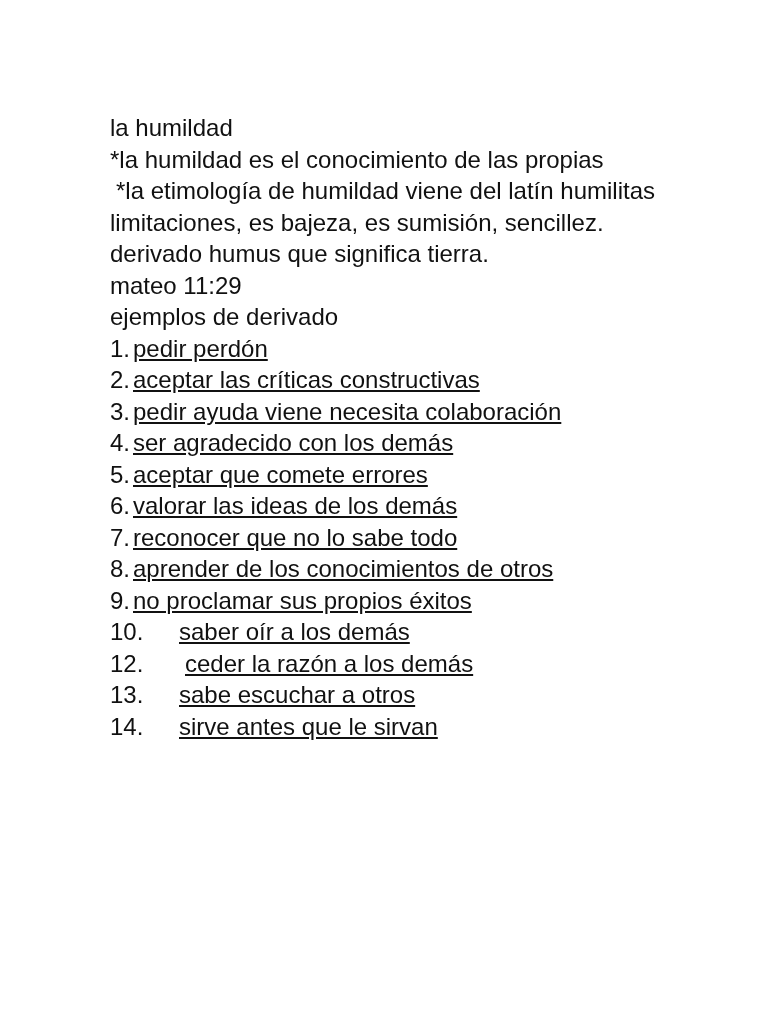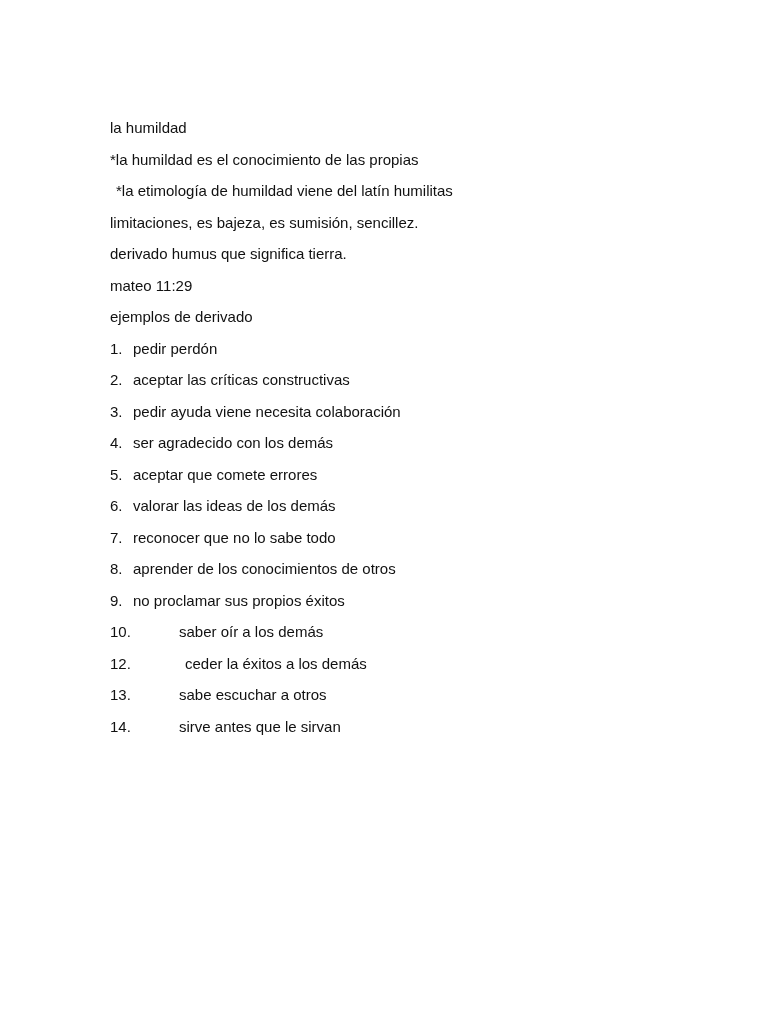--- a/index.html
+++ b/index.html
@@ -13,21 +13,21 @@
       position: relative;
       overflow: hidden;
       font-family: "Liberation Sans", "DejaVu Sans", sans-serif;
       color: #111111;
     }
     .page {
       position: absolute;
       left: 110px;
       top: 112px;
       width: 580px;
-      font-size: 15px;
+      font-size: 24px;
       line-height: 31.5px;
     }
     .line {
       white-space: pre;
       height: 31.5px;
     }
     .indent-space { padding-left: 6px; }
     .list-item {
       position: relative;
       height: 31.5px;
@@ -35,20 +35,21 @@
     }
     .list-item .num {
       position: absolute;
       left: 0;
       top: 0;
     }
     .list-item .txt {
       position: absolute;
       left: 23px;
       top: 0;
+      text-decoration: underline;
     }
     .list-item.wide .txt { left: 69px; }
     .list-item.wide.lead .txt { left: 75px; }
     .list-item.multi { height: 63px; }
     .list-item .cont {
       position: absolute;
       left: 23px;
       top: 31.5px;
     }
   </style>
@@ -100,21 +101,21 @@
     <div class="list-item">
       <span class="num">9.</span>
       <span class="txt">no proclamar sus propios éxitos</span>
     </div>
     <div class="list-item wide">
       <span class="num">10.</span>
       <span class="txt">saber oír a los demás</span>
     </div>
     <div class="list-item wide lead">
       <span class="num">12.</span>
-      <span class="txt">ceder la éxitos a los demás</span>
+      <span class="txt">ceder la razón a los demás</span>
     </div>
     <div class="list-item wide">
       <span class="num">13.</span>
       <span class="txt">sabe escuchar a otros</span>
     </div>
     <div class="list-item wide">
       <span class="num">14.</span>
       <span class="txt">sirve antes que le sirvan</span>
     </div>
   </div>

